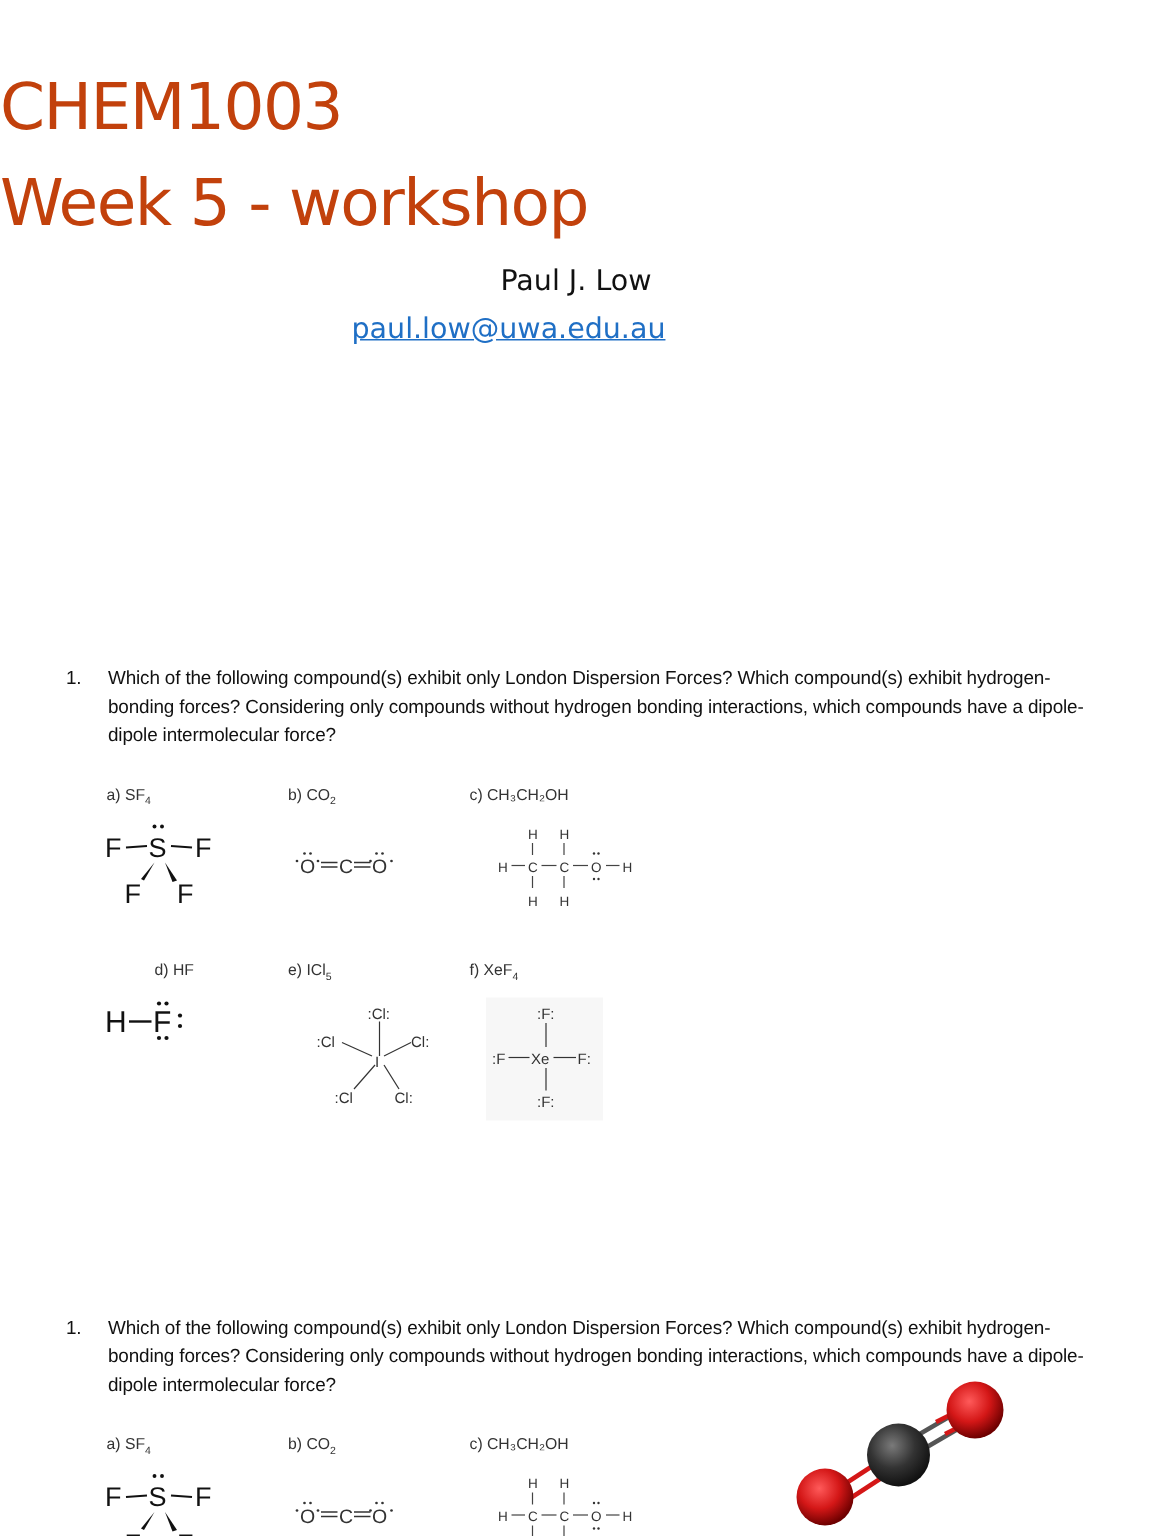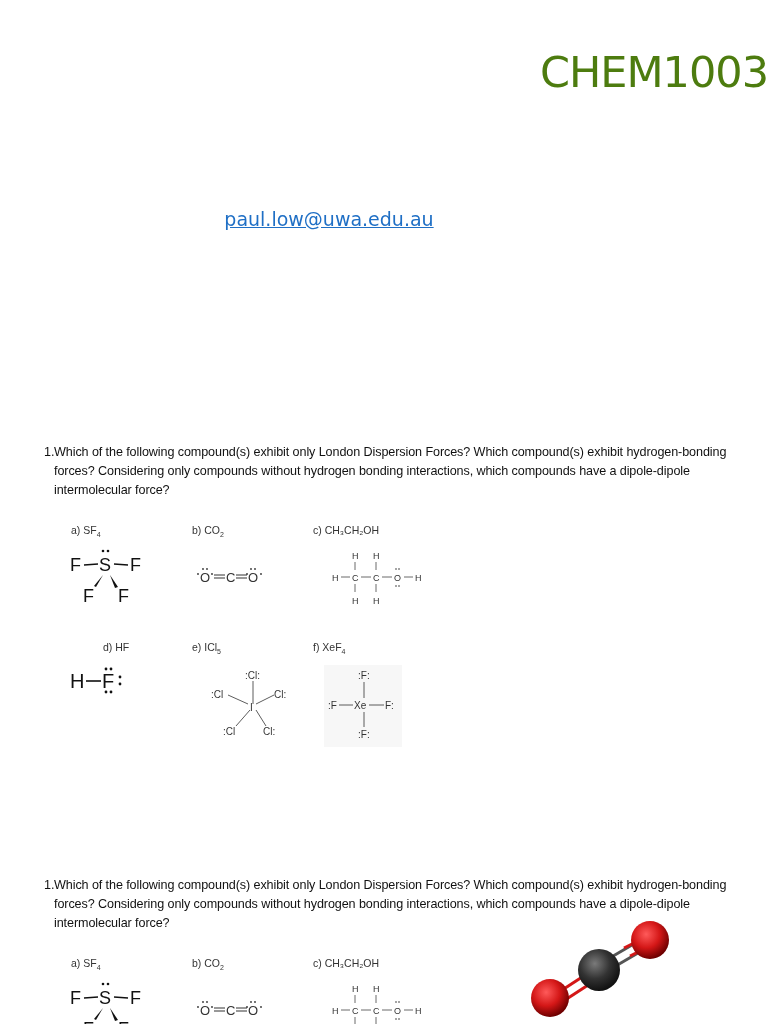--- a/index.html
+++ b/index.html
@@ -1,44 +1,46 @@
 <!DOCTYPE html>
 <html><head>
   <meta charset="utf-8">
   <style>
     html, body { margin: 0; padding: 0; background: #ffffff; }
     body { width: 768px; height: 1024px; overflow: hidden; position: relative; font-family: "Liberation Sans", sans-serif; color: #111; }
     .page { position: absolute; left: 0; top: 0; width: 768px; height: 1024px; }
 
-    .title { position: absolute; left: 0; width: 768px; text-align: right; color: #4d7c0f; font-family: "DejaVu Sans", sans-serif; font-weight: normal; letter-spacing: -1px; }
+    .title { position: absolute; left: 0; width: 768px; text-align: left; color: #c2410c; font-family: "DejaVu Sans", sans-serif; font-weight: normal; letter-spacing: -1px; }
     .title.l1 { top: 44px; font-size: 43px; line-height: 56px; }
     .title.l2 { top: 108px; font-size: 43px; line-height: 56px; }
     .author { position: absolute; top: 176px; left: 0; width: 768px; text-align: center; font-size: 19px; color: #111; font-family: "DejaVu Sans", sans-serif; }
-    .email { position: absolute; top: 208px; left: 0; width: 658px; text-align: center; font-size: 19px; font-family: "DejaVu Sans", sans-serif; }
+    .email { position: absolute; top: 208px; left: 0; width: 658px; text-align: center; font-size: 19px; font-family: "DejaVu Sans", sans-serif; padding-left: 10px; }
     .email a { color: #1f6fc5; text-decoration: underline; }
 
     .question { position: absolute; left: 44px; width: 690px; font-size: 12.6px; line-height: 19px; font-family: "Liberation Sans", sans-serif; color: #111; letter-spacing: -0.1px; }
     .question .num { position: absolute; left: 0; top: 0; }
-    .question .text { margin-left: 10px; display: block; }
+    .question .text { margin-left: 28px; display: block; }
 
     .label { position: absolute; font-size: 10.5px; color: #333; font-family: "Liberation Sans", sans-serif; }
     .label sub { font-size: 7px; }
 
     .struct { position: absolute; }
     .struct svg { display: block; overflow: visible; }
     .big { font-family: "Liberation Sans", sans-serif; fill: #111; }
     .small { font-family: "Liberation Sans", sans-serif; fill: #333; }
     .xebg { fill: #f7f7f7; }
   </style>
 </head>
 <body>
 
 <div class="page">
 
   <div class="title l1">CHEM1003</div>
+  <div class="title l2">Week 5 - workshop</div>
+  <div class="author">Paul J. Low</div>
   <div class="email">
     <a>paul.low@uwa.edu.au</a>
   </div>
 
   <div class="question" style="top:443px;">
     <span class="num">1.</span>
     <span class="text">Which of the following compound(s) exhibit only London Dispersion Forces? Which compound(s) exhibit hydrogen-bonding forces? Considering only compounds without hydrogen bonding interactions, which compounds have a dipole-dipole intermolecular force?</span>
   </div>
 
   <div class="label" style="left:71px; top:524px;"><span>a) SF</span><sub>4</sub></div>

